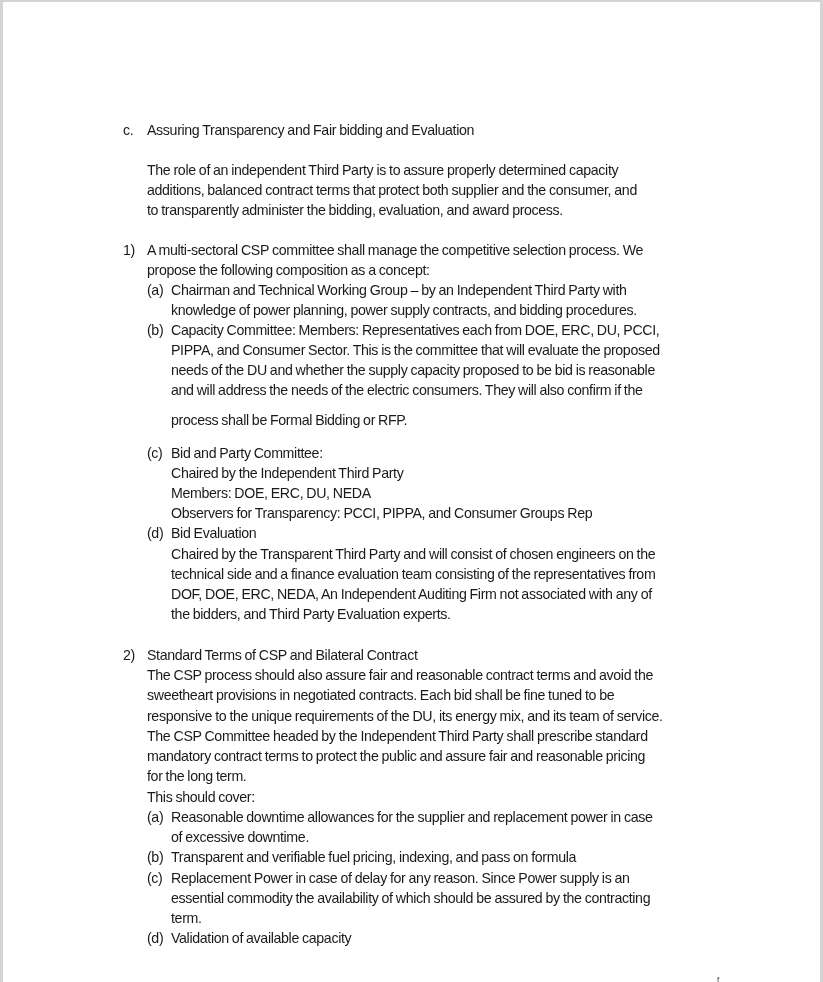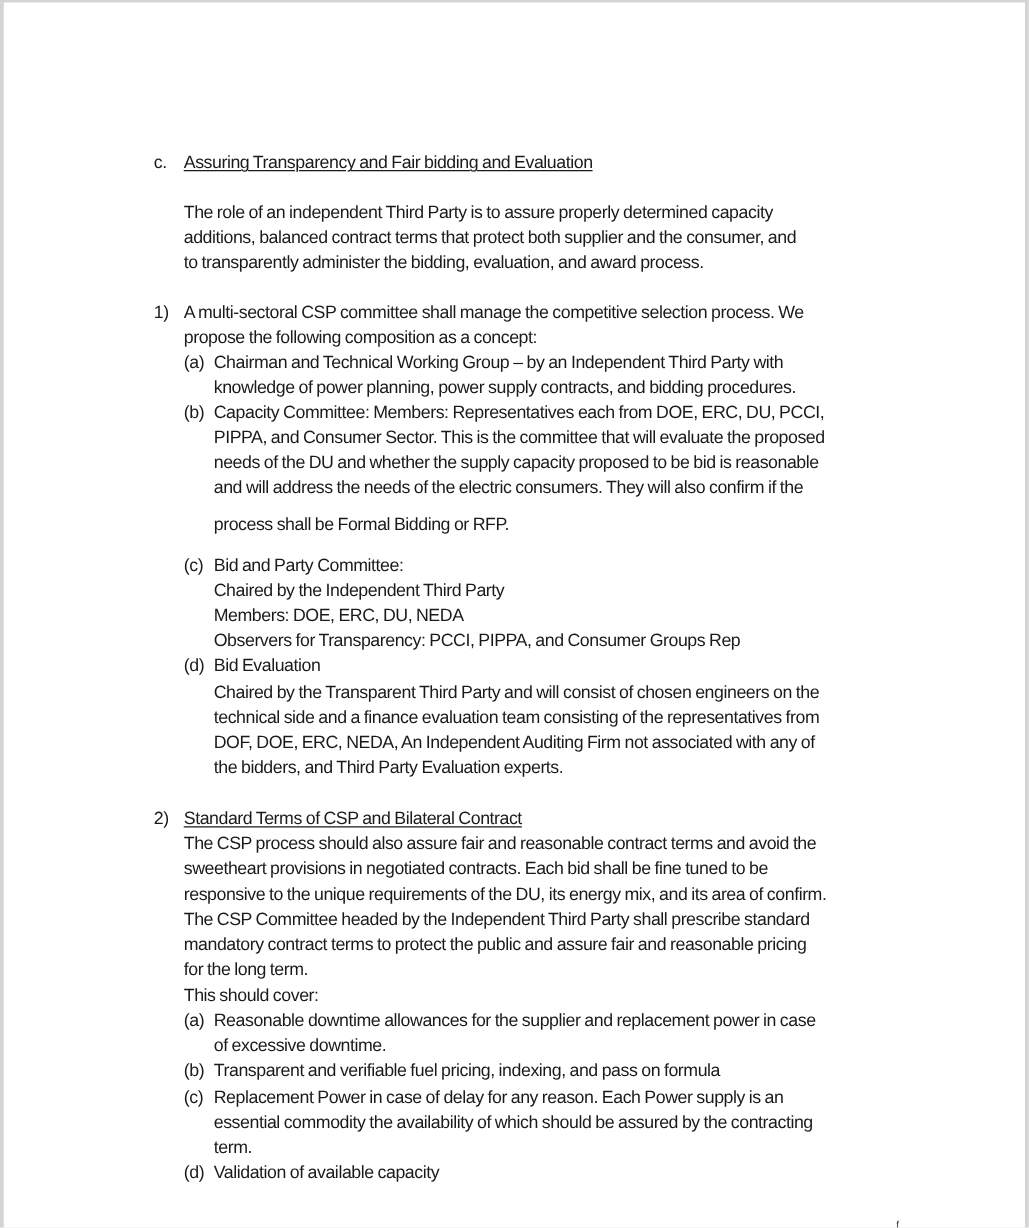--- a/index.html
+++ b/index.html
@@ -22,21 +22,21 @@
       color: #1a1a1a;
       letter-spacing: -0.35px;
       word-spacing: -0.5px;
     }
     .line {
       position: absolute;
       white-space: nowrap;
       line-height: 20px;
       height: 20px;
     }
-    .u { text-decoration: underline; text-underline-offset: 2px; text-decoration-thickness: 1px; }
+    .u { text-underline-offset: 2px; text-decoration-thickness: 1px; }
     .marker { position: absolute; white-space: nowrap; line-height: 20px; }
     .corner-mark {
       position: absolute; left: 714px; top: 973px;
       font-size: 8px; color: #333; font-family: "Liberation Sans", sans-serif;
     }
   </style>
 </head>
 <body>
 
 <div class="page">
@@ -74,35 +74,35 @@
     <span class="line" style="left:168px;top:521px">Bid Evaluation</span>
     <span class="line" style="left:168px;top:542px">Chaired by the Transparent Third Party and will consist of chosen engineers on the</span>
     <span class="line" style="left:168px;top:562px">technical side and a finance evaluation team consisting of the representatives from</span>
     <span class="line" style="left:168px;top:582px">DOF, DOE, ERC, NEDA,  An Independent Auditing Firm not associated with any of</span>
     <span class="line" style="left:168px;top:602px">the bidders, and Third Party Evaluation experts.</span>
 
     <span class="marker" style="left:120px;top:643px">2)</span>
     <span class="line u" style="left:144px;top:643px">Standard Terms of CSP and Bilateral Contract</span>
     <span class="line" style="left:144px;top:663px">The CSP process should also assure fair and reasonable contract terms and avoid the</span>
     <span class="line" style="left:144px;top:683px">sweetheart provisions in negotiated contracts. Each bid shall be fine tuned to be</span>
-    <span class="line" style="left:144px;top:704px">responsive to the unique requirements of the DU, its energy mix, and its area of confirm.</span>
+    <span class="line" style="left:144px;top:704px">responsive to the unique requirements of the DU, its energy mix, and its team of service.</span>
     <span class="line" style="left:144px;top:724px">The CSP Committee headed by the Independent Third Party shall prescribe standard</span>
     <span class="line" style="left:144px;top:744px">mandatory contract terms to protect the public and assure fair and reasonable pricing</span>
     <span class="line" style="left:144px;top:764px">for the long term.</span>
     <span class="line" style="left:144px;top:785px">This should cover:</span>
 
     <span class="marker" style="left:144px;top:805px">(a)</span>
     <span class="line" style="left:168px;top:805px">Reasonable downtime allowances for the supplier and replacement power in case</span>
     <span class="line" style="left:168px;top:825px">of excessive downtime.</span>
 
     <span class="marker" style="left:144px;top:845px">(b)</span>
     <span class="line" style="left:168px;top:845px">Transparent and verifiable fuel pricing, indexing, and pass on formula</span>
 
     <span class="marker" style="left:144px;top:866px">(c)</span>
-    <span class="line" style="left:168px;top:866px">Replacement Power in case of delay for any reason. Each Power supply is an</span>
+    <span class="line" style="left:168px;top:866px">Replacement Power in case of delay for any reason. Since Power supply is an</span>
     <span class="line" style="left:168px;top:886px">essential commodity the availability of which should be assured by the contracting</span>
     <span class="line" style="left:168px;top:906px">term.</span>
 
     <span class="marker" style="left:144px;top:926px">(d)</span>
     <span class="line" style="left:168px;top:926px">Validation of available capacity</span>
 
     <span class="corner-mark">f</span>
   </div>
 </div>
 

